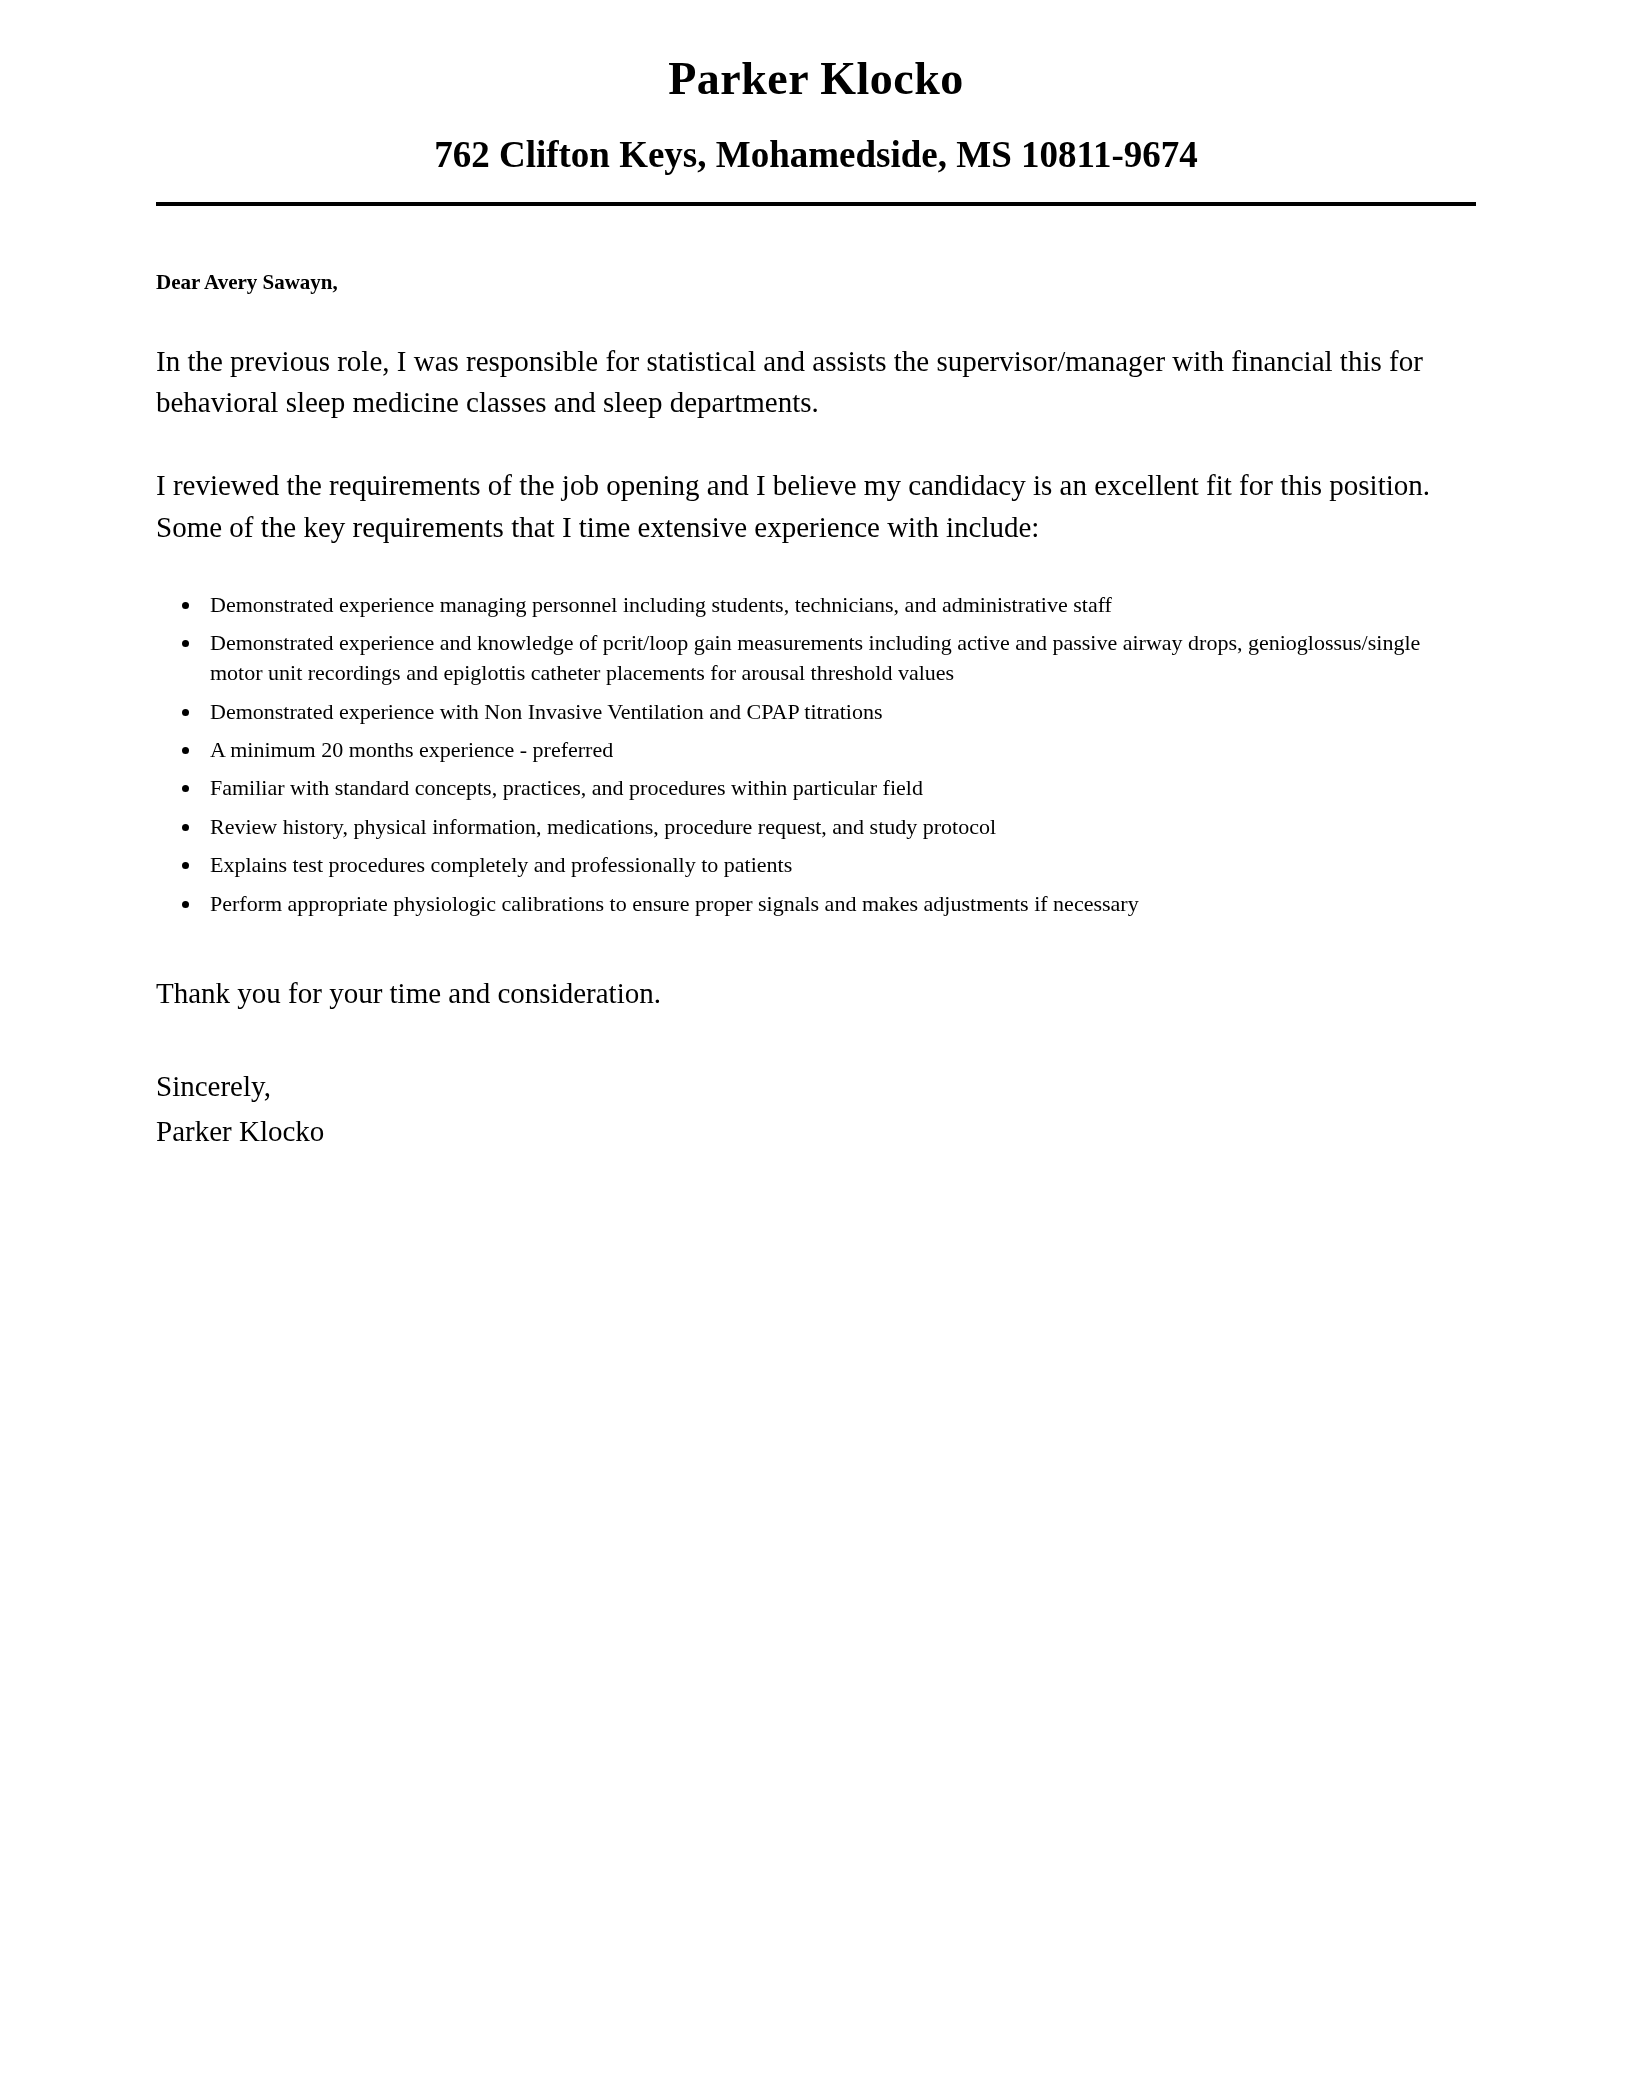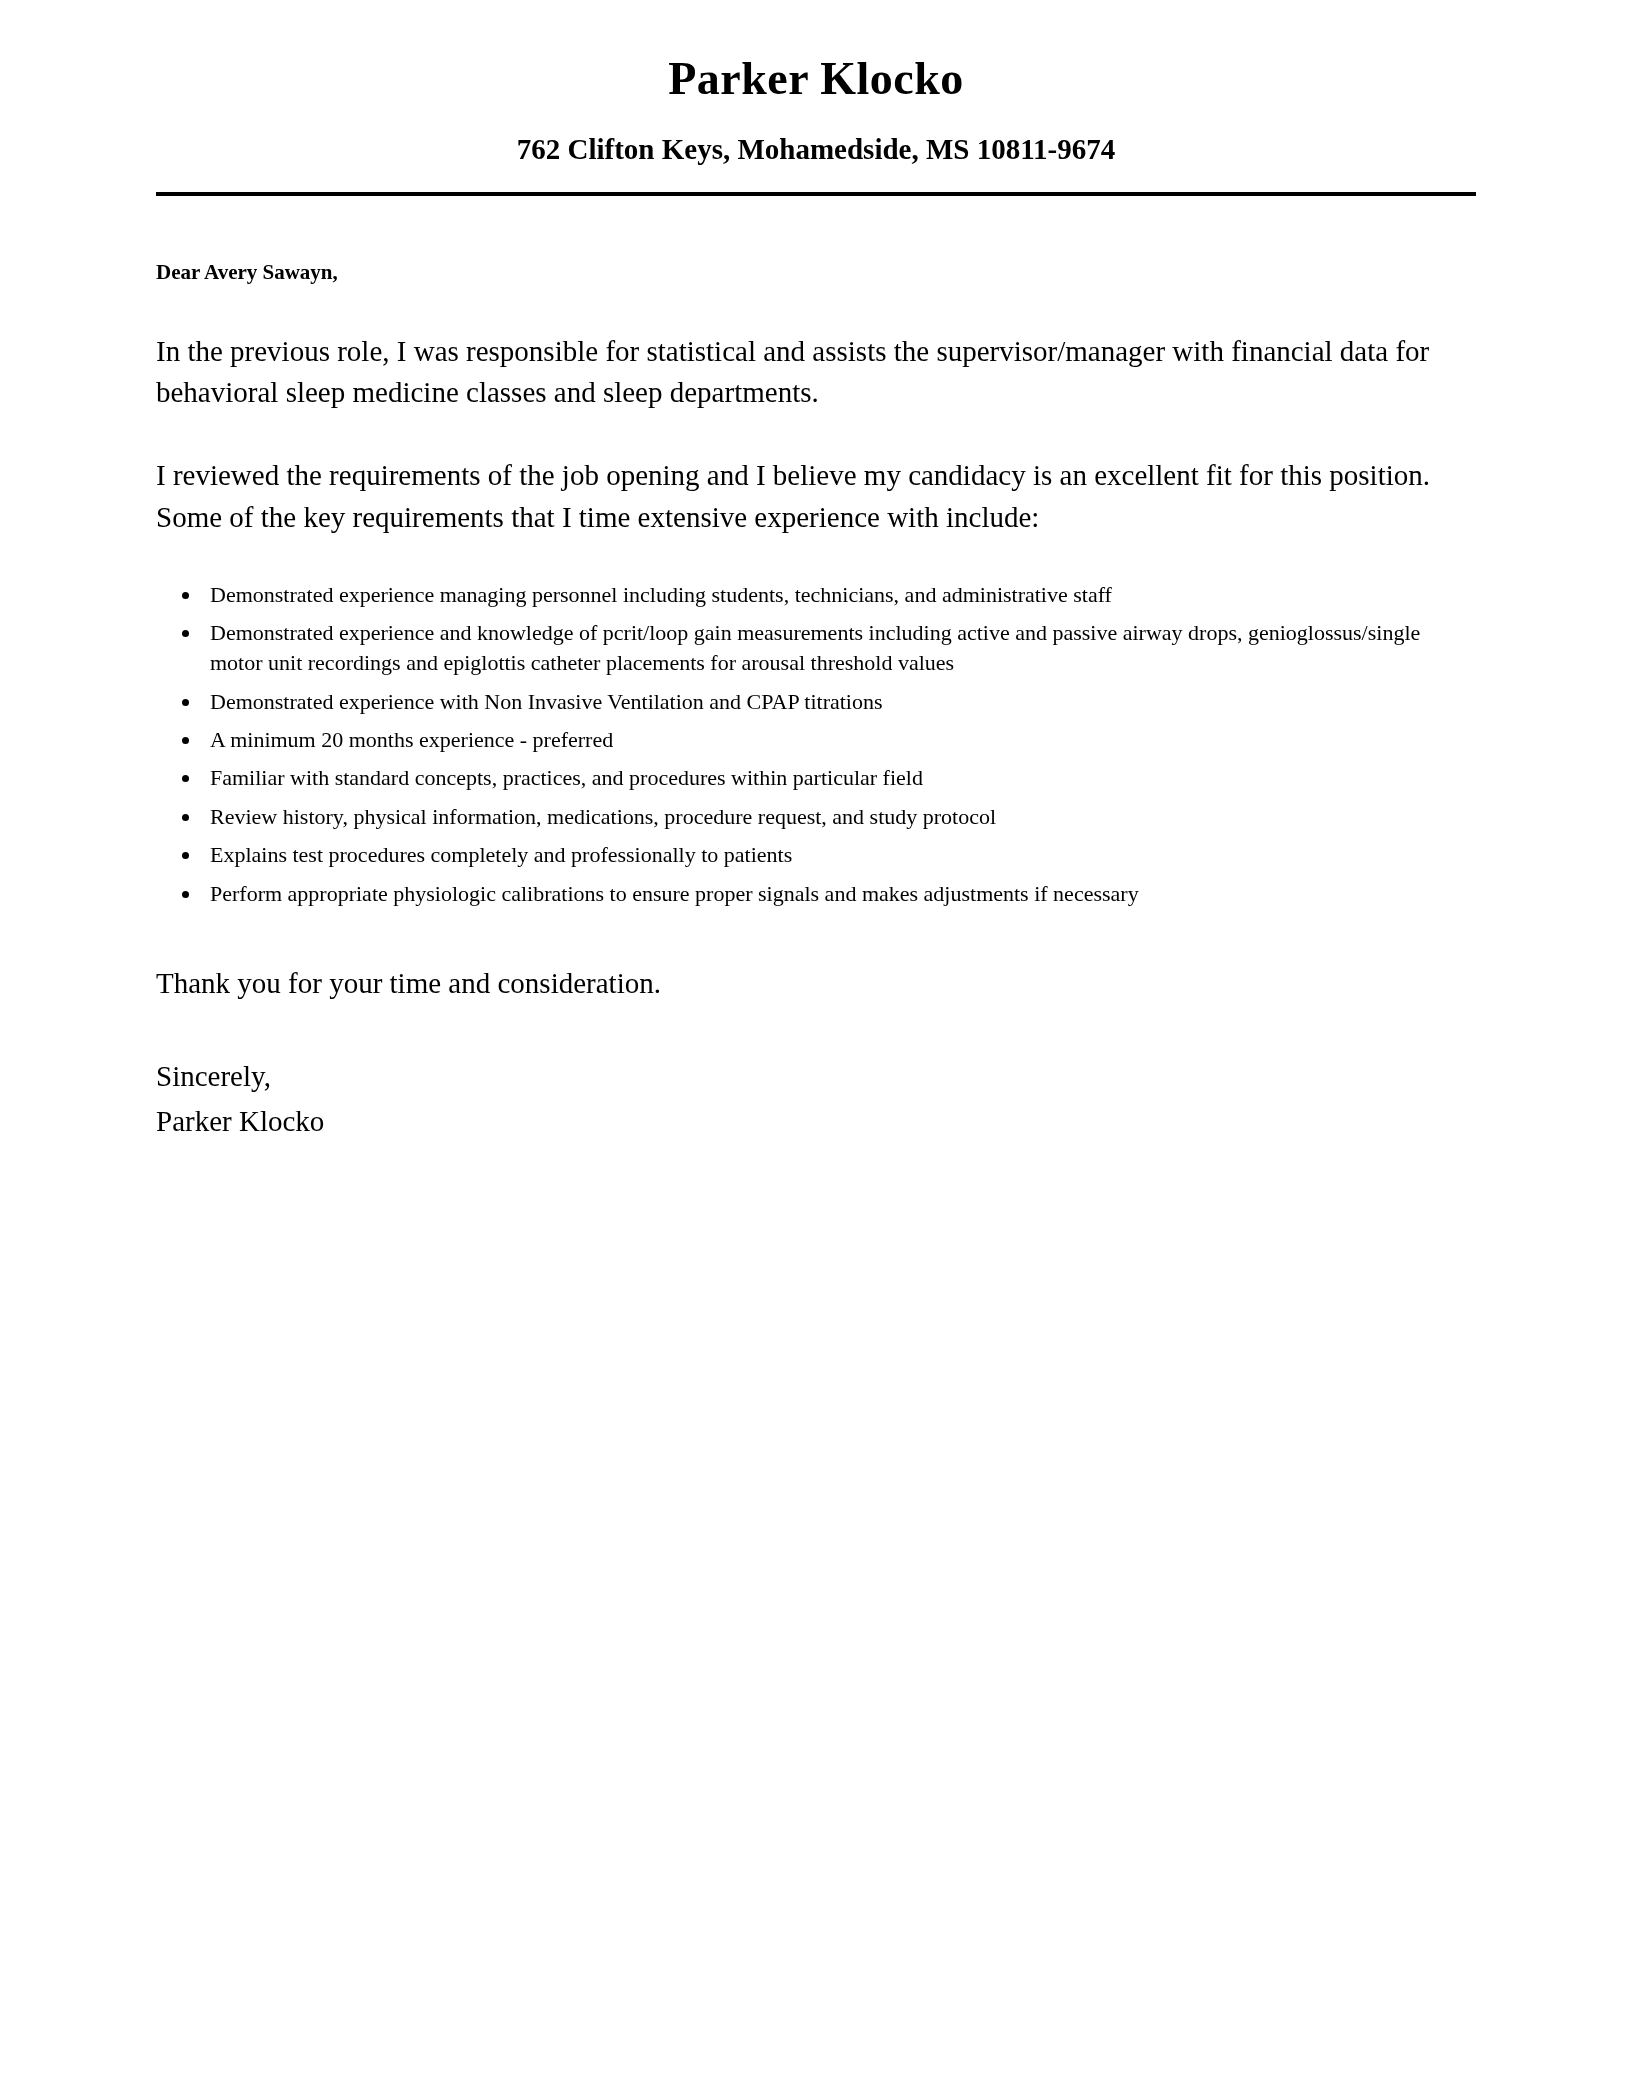--- a/index.html
+++ b/index.html
@@ -26,21 +26,21 @@
   }
 
   .letter-name {
     font-size: 46px;
     font-weight: bold;
     letter-spacing: 0.5px;
     margin-bottom: 28px;
   }
 
   .letter-address {
-    font-size: 29px;
+    font-size: 37px;
     font-weight: bold;
     margin-bottom: 26px;
   }
 
   .header-rule {
     border: none;
     border-top: 4px solid #000000;
     width: 100%;
     margin: 0 0 64px 0;
   }
@@ -99,21 +99,21 @@
     <div class="letter-address">762 Clifton Keys, Mohamedside, MS 10811-9674</div>
   </div>
 
   <hr class="header-rule">
 
   <div class="letter-body">
 
     <div class="salutation">Dear Avery Sawayn,</div>
 
 
-    <p class="paragraph">In the previous role, I was responsible for statistical and assists the supervisor/manager with financial data for behavioral sleep medicine classes and sleep departments.</p>
+    <p class="paragraph">In the previous role, I was responsible for statistical and assists the supervisor/manager with financial this for behavioral sleep medicine classes and sleep departments.</p>
 
     <p class="paragraph">I reviewed the requirements of the job opening and I believe my candidacy is an excellent fit for this position. Some of the key requirements that I time extensive experience with include:</p>
 
     <ul class="requirements">
       <li>Demonstrated experience managing personnel including students, technicians, and administrative staff</li>
       <li>Demonstrated experience and knowledge of pcrit/loop gain measurements including active and passive airway drops, genioglossus/single motor unit recordings and epiglottis catheter placements for arousal threshold values</li>
       <li>Demonstrated experience with Non Invasive Ventilation and CPAP titrations</li>
       <li>A minimum 20 months experience - preferred</li>
       <li>Familiar with standard concepts, practices, and procedures within particular field</li>
       <li>Review history, physical information, medications, procedure request, and study protocol</li>

